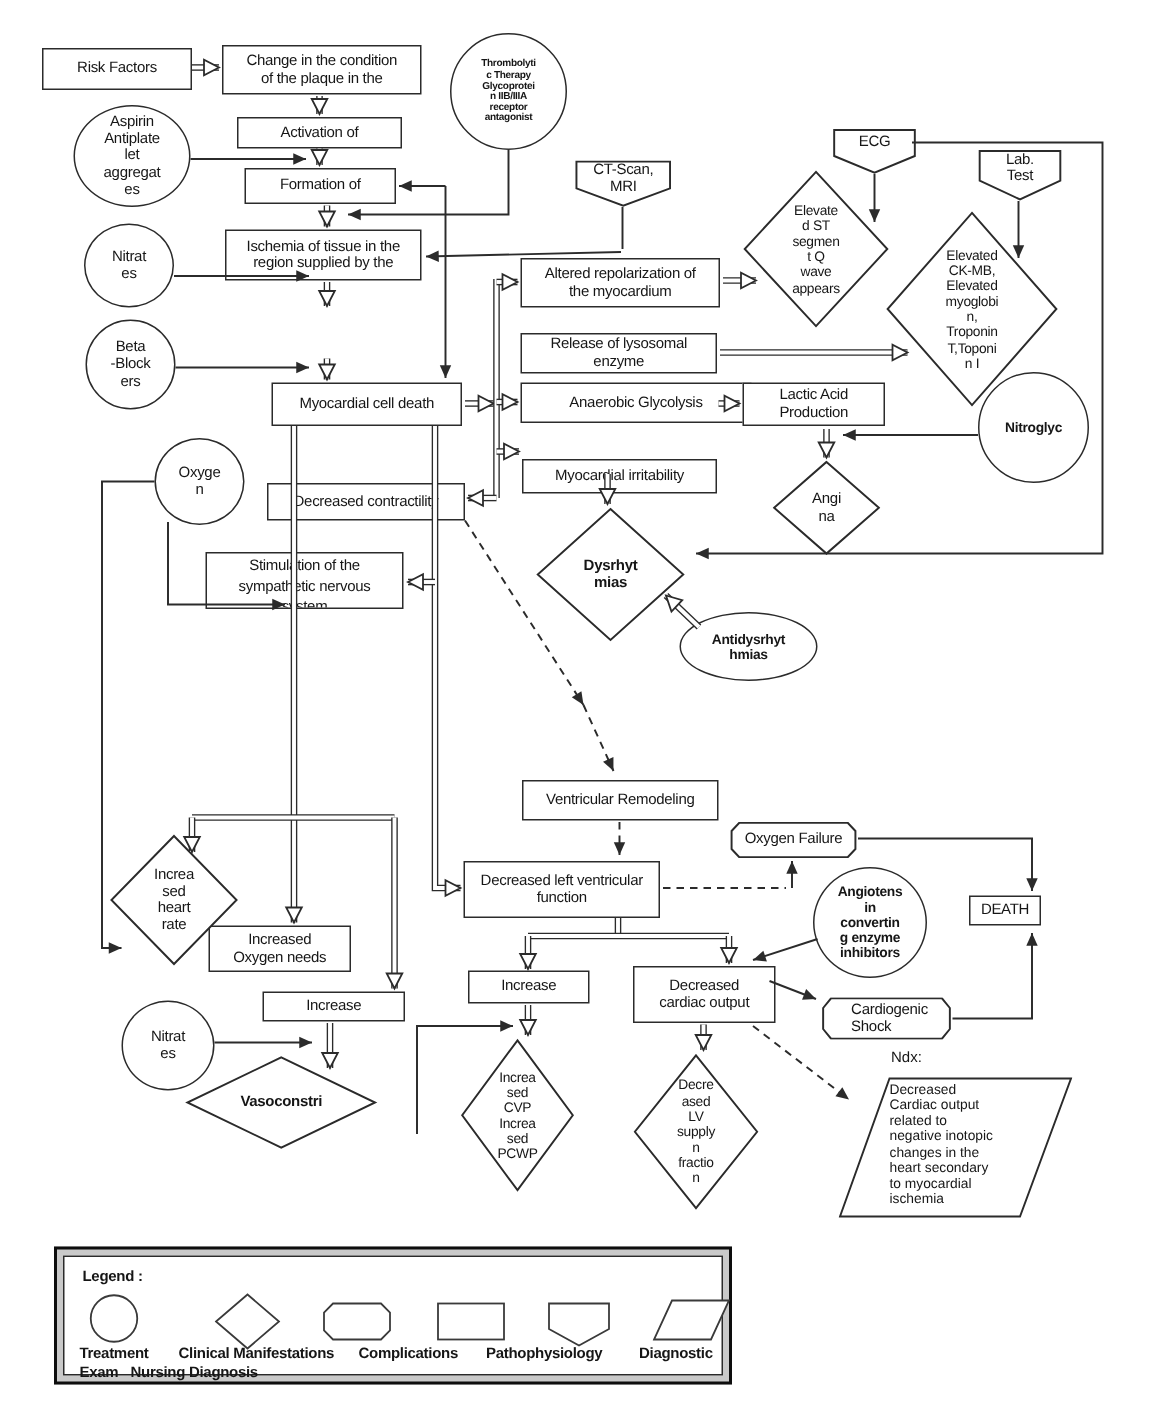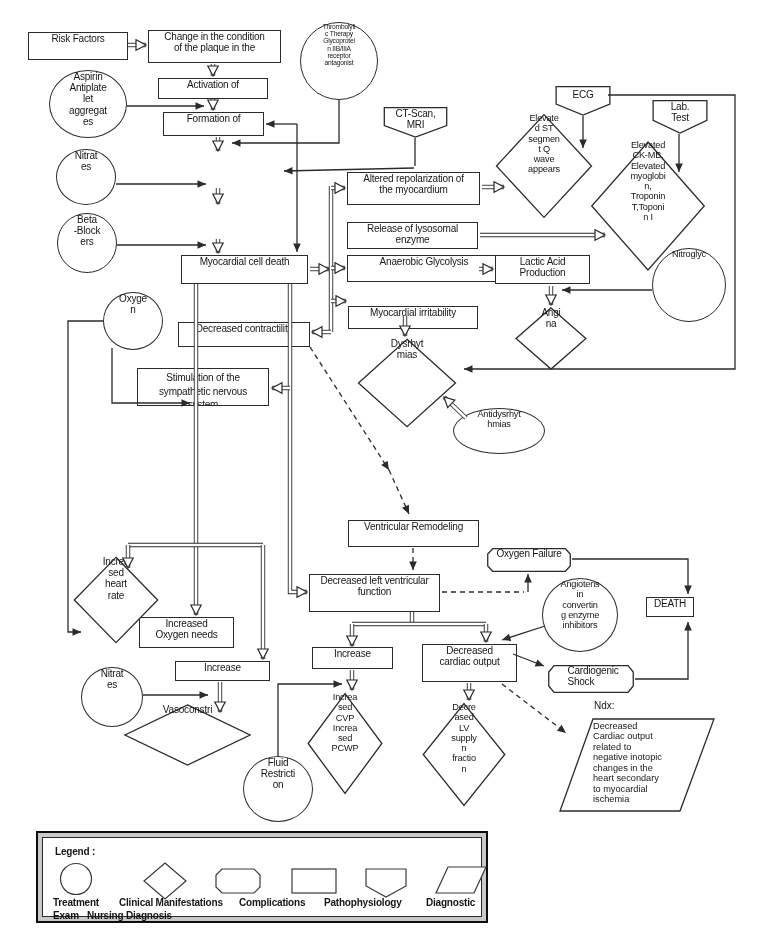--- a/index.html
+++ b/index.html
@@ -1,29 +1,29 @@
 <!DOCTYPE html>
 <html><head>
 <meta charset="utf-8">
 <style>
   html,body{margin:0;padding:0;background:#fff;}
   #stage{position:relative;width:768px;height:946px;background:#fff;overflow:hidden;
          font-family:"Liberation Sans","DejaVu Sans",sans-serif;color:#161616;}
-  .node{position:absolute;display:flex;justify-content:center;
+  .node{position:absolute;display:flex;align-items:center;justify-content:center;
         text-align:center;box-sizing:border-box;}
   .rect{border:1.4px solid #2b2b2b;background:#fff;}
   .circ{border:1.4px solid #2b2b2b;border-radius:50%;background:#fff;}
   .shp{background:transparent;}
   svg.shape{position:absolute;left:0;top:0;width:100%;height:100%;}
   svg.shape polygon{fill:#fff;stroke:#2b2b2b;stroke-width:1.3;vector-effect:non-scaling-stroke;}
   .lbl{position:relative;white-space:pre-line;line-height:1.12;font-size:10px;
        letter-spacing:-0.2px;z-index:1;}
   .f9 .lbl{font-size:9.2px;}
   .f7 .lbl{font-size:6.7px;line-height:1.08;}
-  .b .lbl{font-weight:400;}
+  .b .lbl{font-weight:700;}
   .clip{overflow:hidden;align-items:flex-start;}
   .clip .lbl{line-height:1.35;padding-top:2px;}
   .left .lbl{text-align:left;}
   #conn{position:absolute;left:0;top:0;width:768px;height:946px;pointer-events:none;z-index:6;}
   #ndx-prefix{position:absolute;left:594px;top:700px;font-size:10px;z-index:2;}
   .para-text{position:absolute;left:593px;top:721px;width:110px;text-align:left;
              font-size:9.2px;line-height:1.14;white-space:pre-line;z-index:2;}
   
   #legend{position:absolute;left:36px;top:831px;width:452px;height:92px;
           border:2.5px solid #0d0d0d;background:#c9c9c9;box-sizing:border-box;padding:4px;}
@@ -45,20 +45,24 @@
   <div class="node rect" style="left:148px;top:30px;width:133px;height:33px">
       <span class="lbl">Change in the condition
 of the plaque in the</span>
     </div>
   <div class="node rect" style="left:158px;top:78px;width:110px;height:21px">
       <span class="lbl">Activation of</span>
     </div>
   <div class="node rect" style="left:163px;top:112px;width:101px;height:24px">
       <span class="lbl">Formation of</span>
     </div>
+  <div class="node rect" style="left:150px;top:153px;width:131px;height:34px">
+      <span class="lbl">Ischemia of tissue in the
+region supplied by the</span>
+    </div>
   <div class="node rect" style="left:181px;top:255px;width:127px;height:29px">
       <span class="lbl">Myocardial cell death</span>
     </div>
   <div class="node rect" style="left:178px;top:322px;width:132px;height:25px">
       <span class="lbl">Decreased contractility</span>
     </div>
   <div class="node rect clip" style="left:137px;top:368px;width:132px;height:38px">
       <span class="lbl">Stimulation of the
 sympathetic nervous
 system</span>
@@ -140,25 +144,20 @@
   <div class="node circ f9 b" style="left:542px;top:578px;width:76px;height:74px">
       <span class="lbl">Angiotens
 in
 convertin
 g enzyme
 inhibitors</span>
     </div>
   <div class="node circ" style="left:81px;top:667px;width:62px;height:60px">
       <span class="lbl">Nitrat
 es</span>
-    </div>
-  <div class="node circ" style="left:243px;top:756px;width:70px;height:66px">
-      <span class="lbl">Fluid
-Restricti
-on</span>
     </div>
   <div class="node shp f9" style="left:495px;top:113px;width:98px;height:106px">
       <svg class="shape" viewBox="0 0 100 100" preserveAspectRatio="none">
         <polygon points="50,1.5 98.5,50 50,98.5 1.5,50"></polygon>
       </svg>
       <span class="lbl">Elevate
 d ST
 segmen
 t Q
 wave

